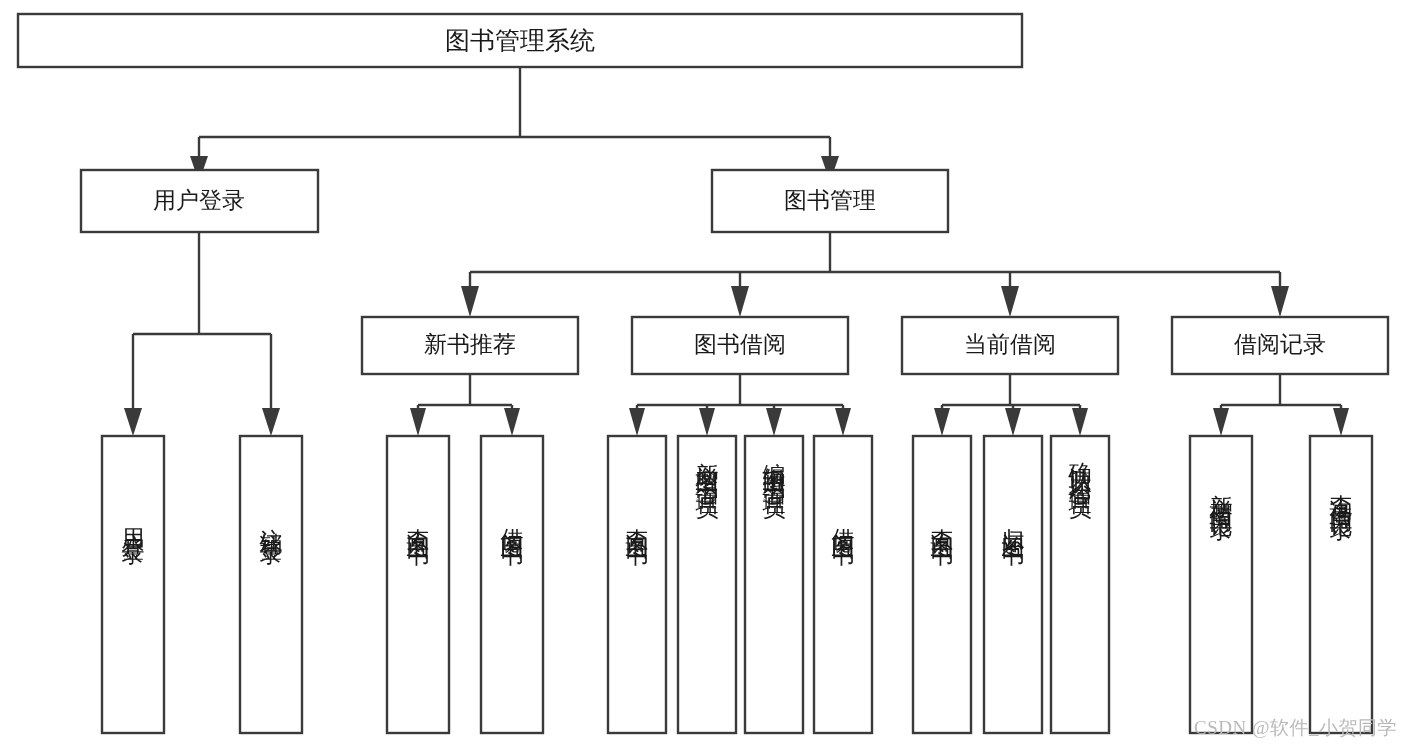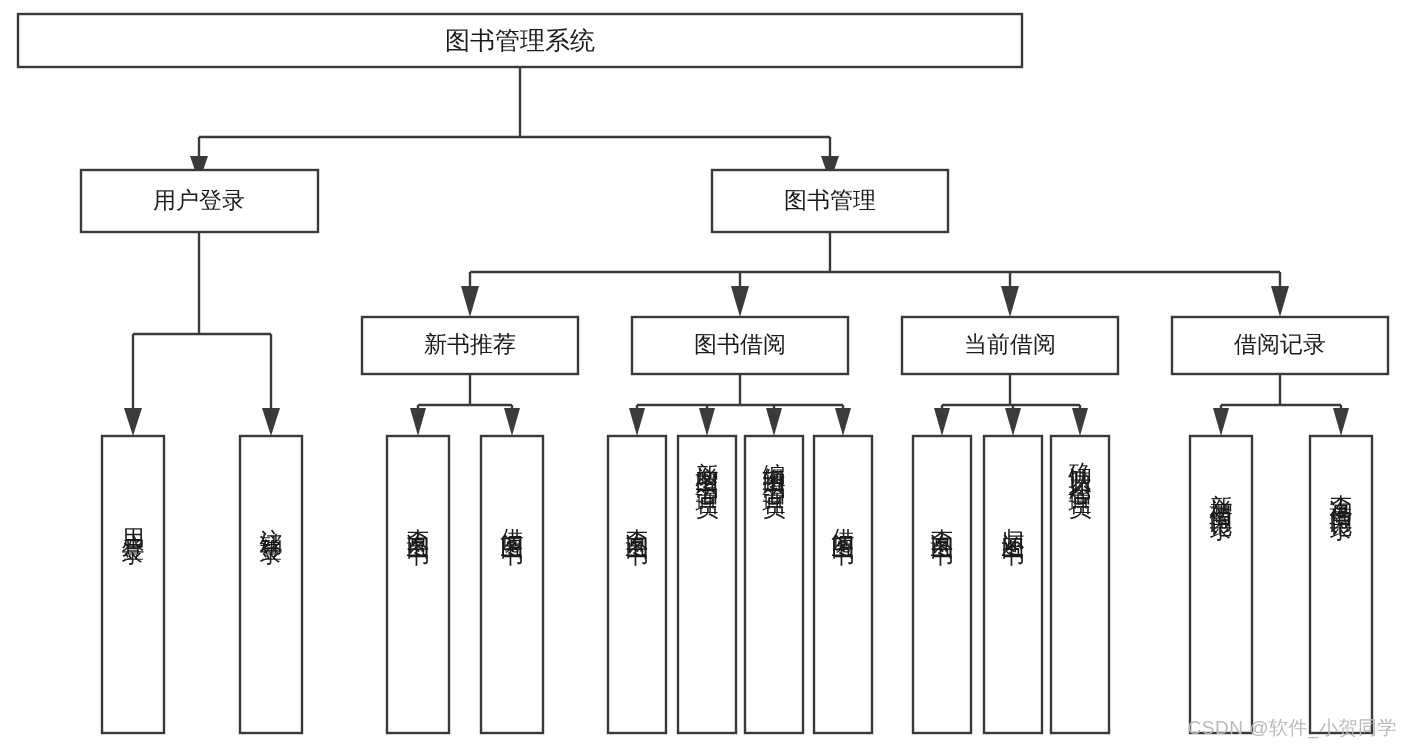--- a/index.html
+++ b/index.html
@@ -67,21 +67,21 @@
     position: absolute;
     display: flex;
     align-items: flex-start;
     justify-content: center;
     pointer-events: none;
   }
   .watermark {
     position: absolute;
     right: 8px;
     bottom: 6px;
-    font-family: Liberation Sans, sans-serif;
+    font-family: Liberation Serif, serif;
     font-size: 19px;
     color: #b9b9b9;
     letter-spacing: 0.5px;
     white-space: nowrap;
   }
 </style>
 </head>
 <body>
 
 <div id="diagram-root">

